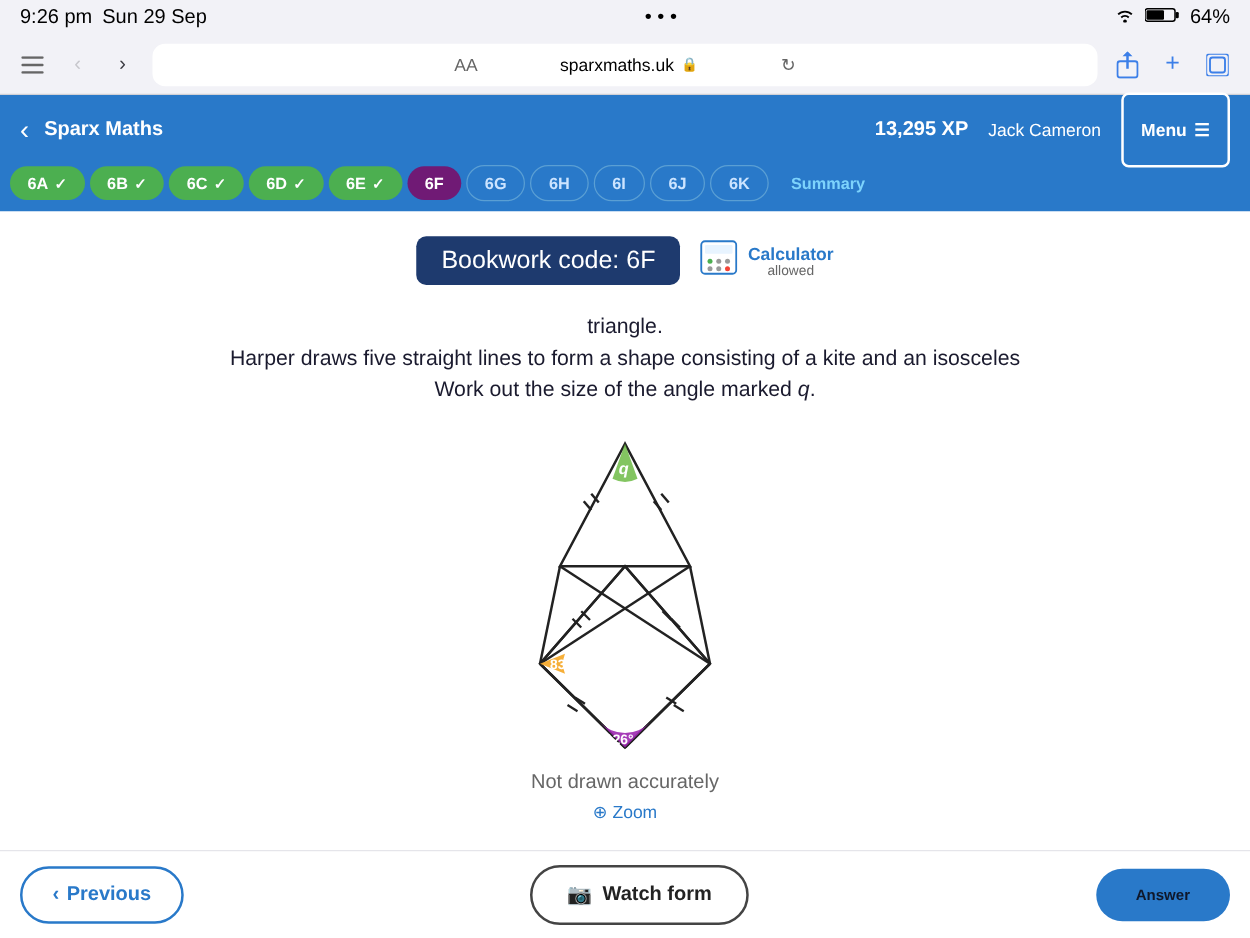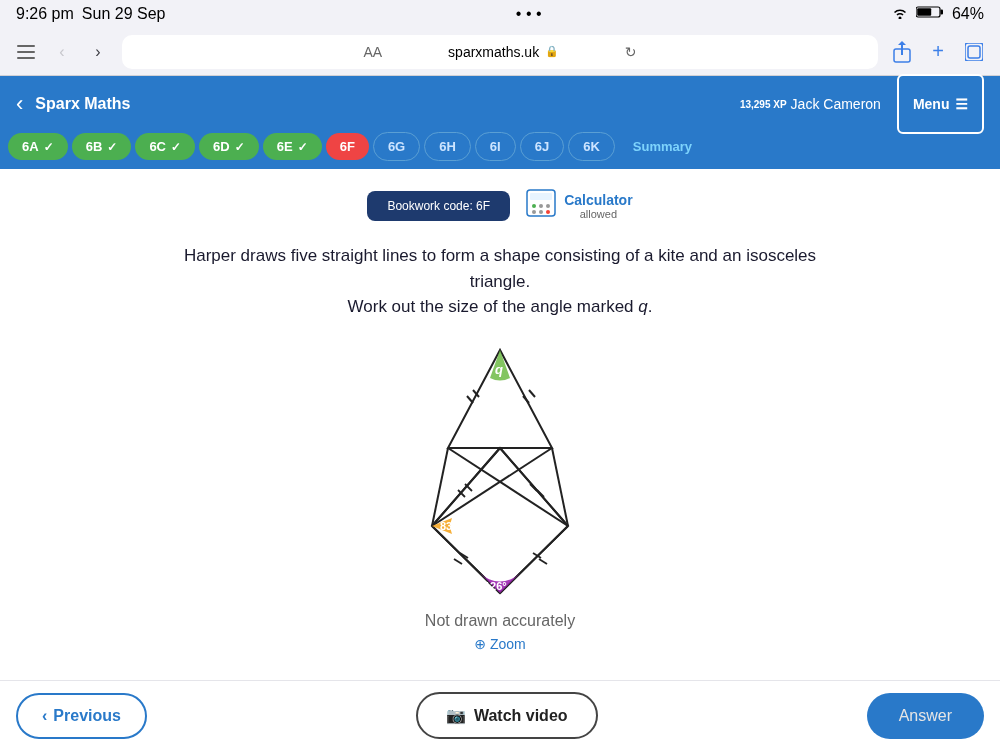--- a/index.html
+++ b/index.html
@@ -43,21 +43,21 @@
 
     
     .nav-bar {
       background: #2979c9;
       display: flex; align-items: center;
       padding: 0 16px;
       height: 56px;
     }
     .nav-back { color: #fff; font-size: 22px; margin-right: 12px; cursor: pointer; }
     .nav-logo { color: #fff; font-size: 16px; font-weight: 700; flex: 1; }
-    .nav-xp { color: #fff; font-size: 10px; font-weight: 600; margin-right: 4px; }
+    .nav-xp { color: #fff; font-size: 16px; font-weight: 600; margin-right: 16px; }
     .nav-user { color: #fff; font-size: 14px; margin-right: 16px; }
     .nav-menu {
       background: transparent; border: 2px solid #fff; color: #fff;
       padding: 20px 14px; border-radius: 6px; font-size: 14px; font-weight: 600;
       cursor: pointer; display: flex; align-items: center; gap: 6px;
     }
 
     
     .tab-bar {
       background: #2979c9;
@@ -65,41 +65,41 @@
       padding: 0 8px 8px 8px;
       gap: 4px;
       overflow-x: auto;
     }
     .tab {
       padding: 6px 14px; border-radius: 20px; font-size: 13px; font-weight: 600;
       cursor: pointer; white-space: nowrap;
       display: flex; align-items: center; gap: 5px;
     }
     .tab-completed { background: #4caf50; color: #fff; }
-    .tab-active { background: #ef4444; color: #fff; }
+    .tab-active { background: #701a75; color: #fff; }
     .tab-inactive { background: transparent; color: #cce4ff; border: 1px solid #5a9fd4; }
     .tab-summary { background: transparent; color: #7dd3fc; font-weight: 700; border: none; }
     .check-icon { font-size: 12px; }
 
     
     .main-content {
       padding: 20px 40px;
       text-align: center;
       height: calc(750px - 28px - 48px - 56px - 44px - 70px);
       overflow: hidden;
     }
 
     
     .bookwork-bar {
       display: flex; align-items: center; justify-content: center; gap: 16px;
       margin-bottom: 20px;
     }
     .bookwork-code {
       background: #1e3a6e; color: #fff;
-      padding: 8px 20px; border-radius: 8px; font-size: 12px; font-weight: 500;
+      padding: 8px 20px; border-radius: 8px; font-size: 20px; font-weight: 500;
     }
     .calculator-badge {
       display: flex; align-items: center; gap: 8px;
       font-size: 14px; color: #2979c9; font-weight: 500;
     }
     .calc-icon { font-size: 22px; }
 
     .question-text {
       font-size: 17px; color: #1a1a2e; line-height: 1.5;
       margin-bottom: 8px;
@@ -126,22 +126,22 @@
       background: #fff; border: 2px solid #2979c9; color: #2979c9;
       padding: 12px 24px; border-radius: 30px; font-size: 16px; font-weight: 600;
       cursor: pointer; display: flex; align-items: center; gap: 6px;
     }
     .btn-watch {
       background: #fff; border: 2px solid #444; color: #222;
       padding: 12px 28px; border-radius: 30px; font-size: 16px; font-weight: 600;
       cursor: pointer; display: flex; align-items: center; gap: 8px;
     }
     .btn-answer {
-      background: #2979c9; border: none; color: #e5e5e5;
-      padding: 14px 32px; border-radius: 30px; font-size: 16px; font-weight: 400;
+      background: #2979c9; border: none; color: #0f172a;
+      padding: 14px 32px; border-radius: 30px; font-size: 12px; font-weight: 700;
       cursor: pointer;
     }
 
     
     .zoom-hint {
       color: #2979c9; font-size: 14px; font-weight: 500;
       display: flex; align-items: center; justify-content: center; gap: 4px;
       margin-top: 6px;
     }
 
@@ -281,22 +281,22 @@
         </svg>
       </span>
       <div>
         <div style="font-weight:700;font-size:14px;color:#2979c9;">Calculator</div>
         <div style="font-size:11px;color:#666;">allowed</div>
       </div>
     </div>
   </div>
 
   <div class="question-text">
+    <div>triangle.</div>
     <div>Harper draws five straight lines to form a shape consisting of a kite and an isosceles</div>
-    <div>triangle.</div>
     <div>
       <span>Work out the size of the angle marked </span><em>q</em><span>.</span>
     </div>
   </div>
 
   <div class="diagram-area">
     <svg width="220" height="280" viewBox="0 0 220 280">
 
       <polygon points="110,22 58,120 162,120" fill="none" stroke="#222" stroke-width="2"></polygon>
 
@@ -348,18 +348,18 @@
   </div>
 </div>
 
 <div class="bottom-bar">
   <button class="btn-previous">
     <span>‹</span>
     <span>Previous</span>
   </button>
   <button class="btn-watch">
     <span style="font-size:16px;">📷</span>
-    <span>Watch video</span>
+    <span>Watch form</span>
   </button>
   <button class="btn-answer">
     <span>Answer</span>
   </button>
 </div>
 
 </body></html>

